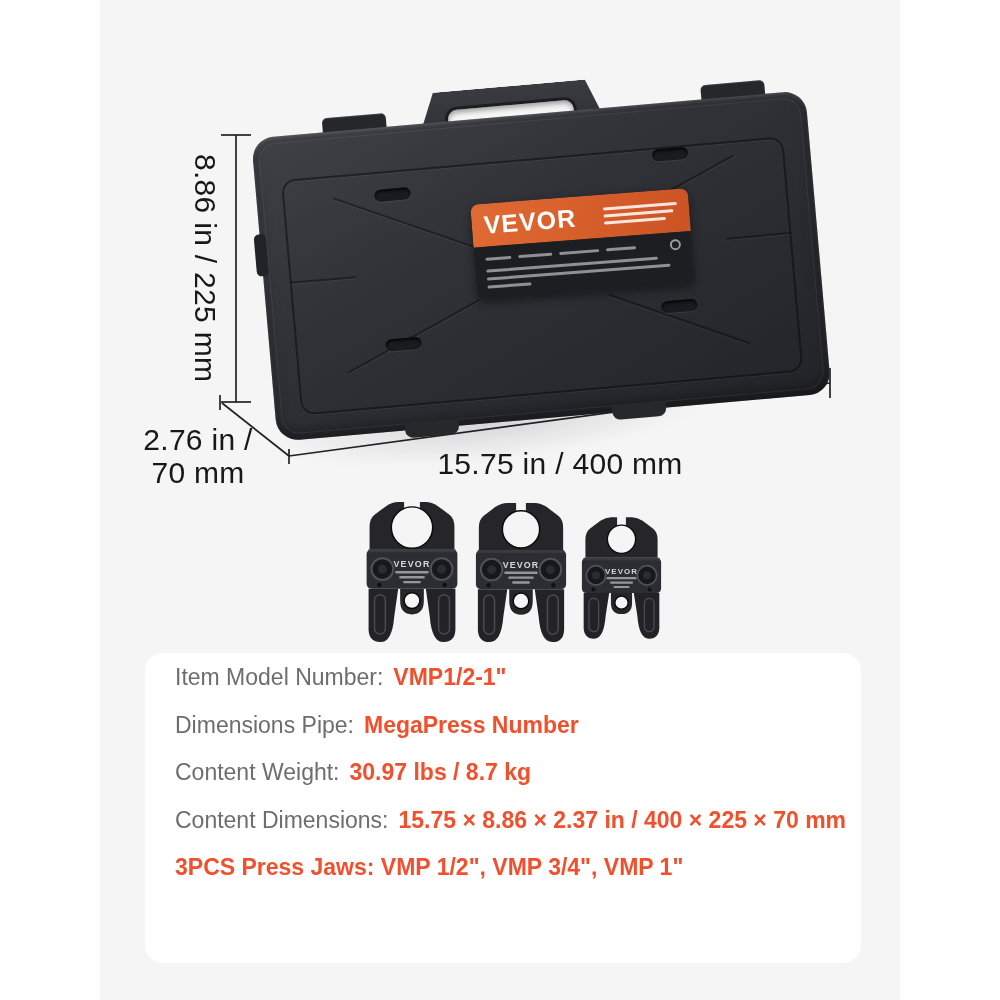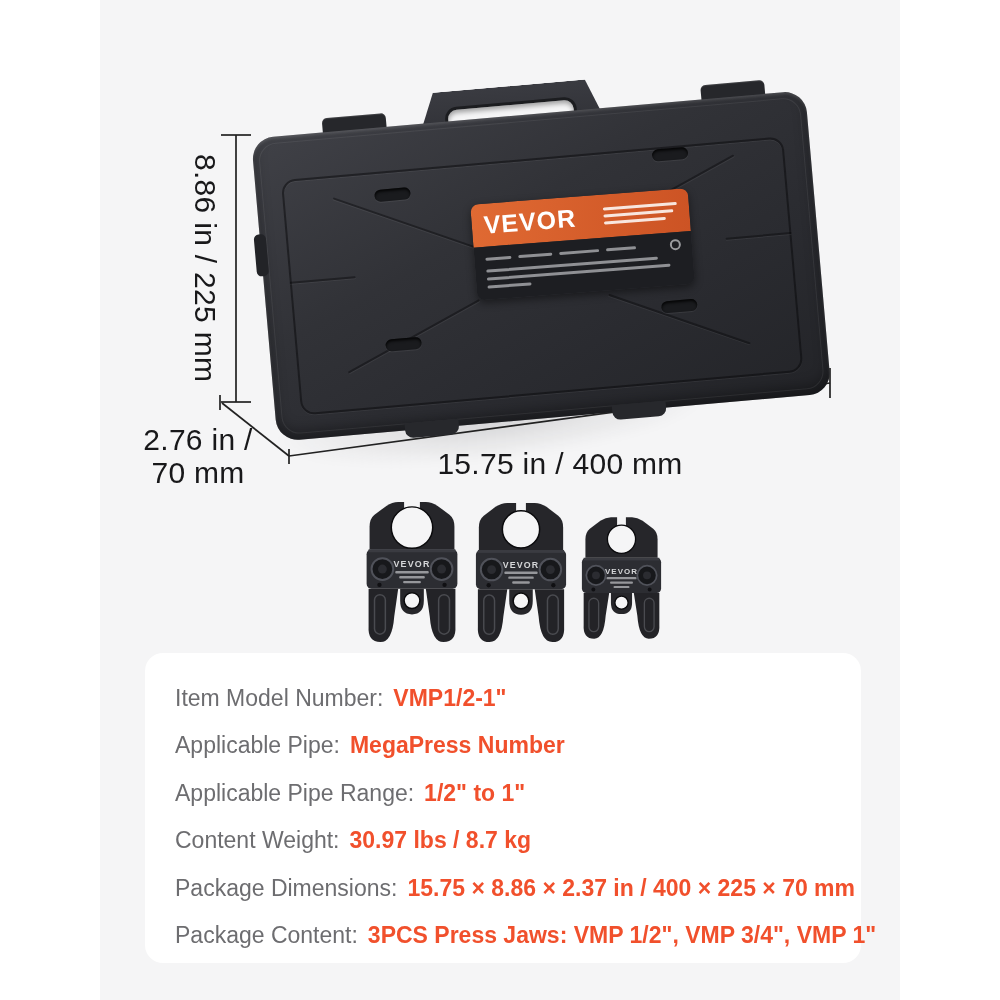--- a/index.html
+++ b/index.html
@@ -66,21 +66,21 @@
 
   
   .jaw { position:absolute; }
   .jaw1 { left:362px; top:498px; width:100px; height:148px; }
   .jaw2 { left:472px; top:499px; width:98px;  height:147px; }
   .jaw3 { left:577px; top:512px; width:89px;  height:132px; }
 
   
   .spec-panel { position:absolute; left:145px; top:653px; width:716px; height:310px; background:#ffffff;
     border-radius:18px; padding:11px 0 0 30px; }
-  .spec-row { display:flex; align-items:flex-end; gap:10px; height:47.5px; white-space:nowrap; }
+  .spec-row { display:flex; align-items:flex-start; gap:10px; height:47.5px; white-space:nowrap; }
   .spec-label { color:#6d6d70; font-size:23px; }
   .spec-value { color:#f1502c; font-size:23px; font-weight:bold; }
 </style>
 </head>
 <body>
 
 <div class="stage"></div>
 
 <svg class="dims-svg" width="1000" height="1000" viewBox="0 0 1000 1000">
   <g stroke="#222222" stroke-width="1.7" fill="none">
@@ -225,32 +225,27 @@
   <path d="M38 92 L62 92 L62 103 Q62 116 50 116 Q38 116 38 103 Z" fill="#26262a"></path>
   <circle cx="50" cy="103" r="7.5" fill="#f5f5f6" stroke="#0a0a0c" stroke-width="1.5"></circle>
 </svg>
 
 <div class="spec-panel">
   <div class="spec-row">
     <span class="spec-label">Item Model Number:</span>
     <span class="spec-value">VMP1/2-1"</span>
   </div>
   <div class="spec-row">
-    <span class="spec-label">Applicable Pipe:</span>
+    <span class="spec-label">Dimensions Pipe:</span>
     <span class="spec-value">MegaPress Number</span>
-  </div>
-  <div class="spec-row">
-    <span class="spec-label">Applicable Pipe Range:</span>
-    <span class="spec-value">1/2" to 1"</span>
   </div>
   <div class="spec-row">
     <span class="spec-label">Content Weight:</span>
     <span class="spec-value">30.97 lbs / 8.7 kg</span>
   </div>
   <div class="spec-row">
-    <span class="spec-label">Package Dimensions:</span>
+    <span class="spec-label">Content Dimensions:</span>
     <span class="spec-value">15.75 × 8.86 × 2.37 in / 400 × 225 × 70 mm</span>
   </div>
   <div class="spec-row">
-    <span class="spec-label">Package Content:</span>
     <span class="spec-value">3PCS Press Jaws: VMP 1/2", VMP 3/4", VMP 1"</span>
   </div>
 </div>
 
 </body></html>

